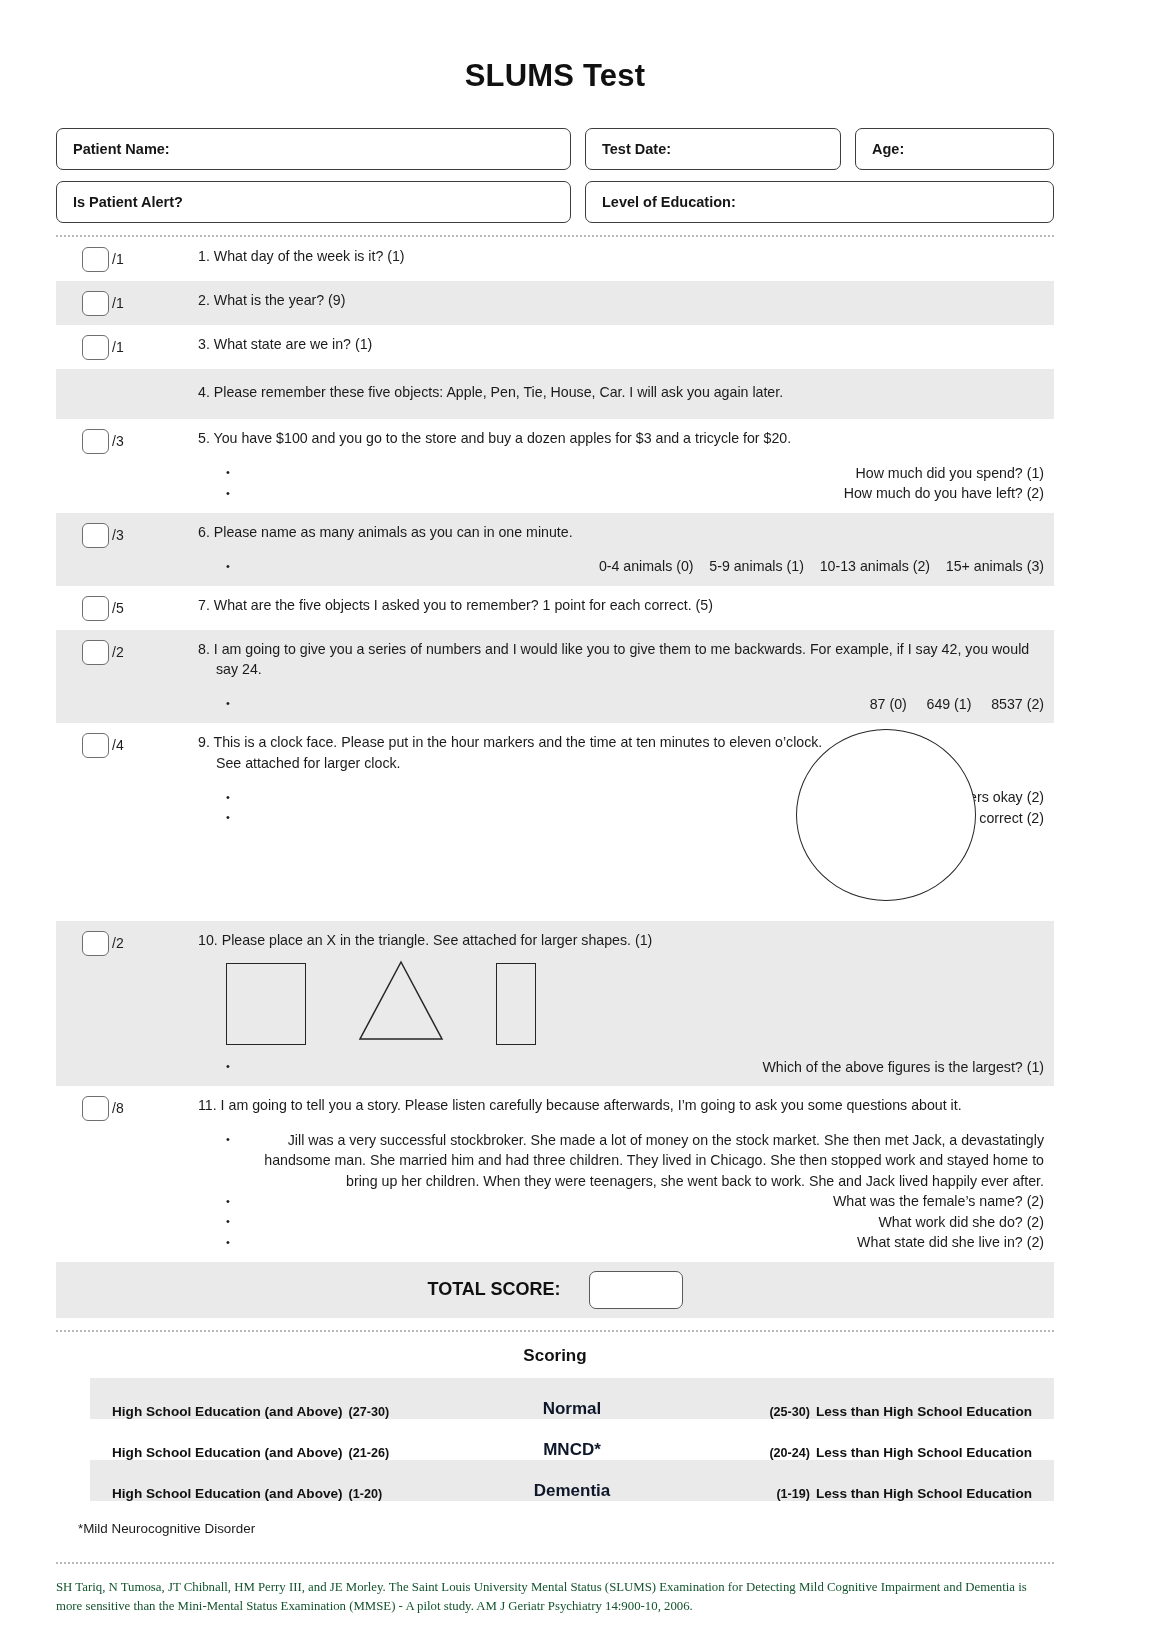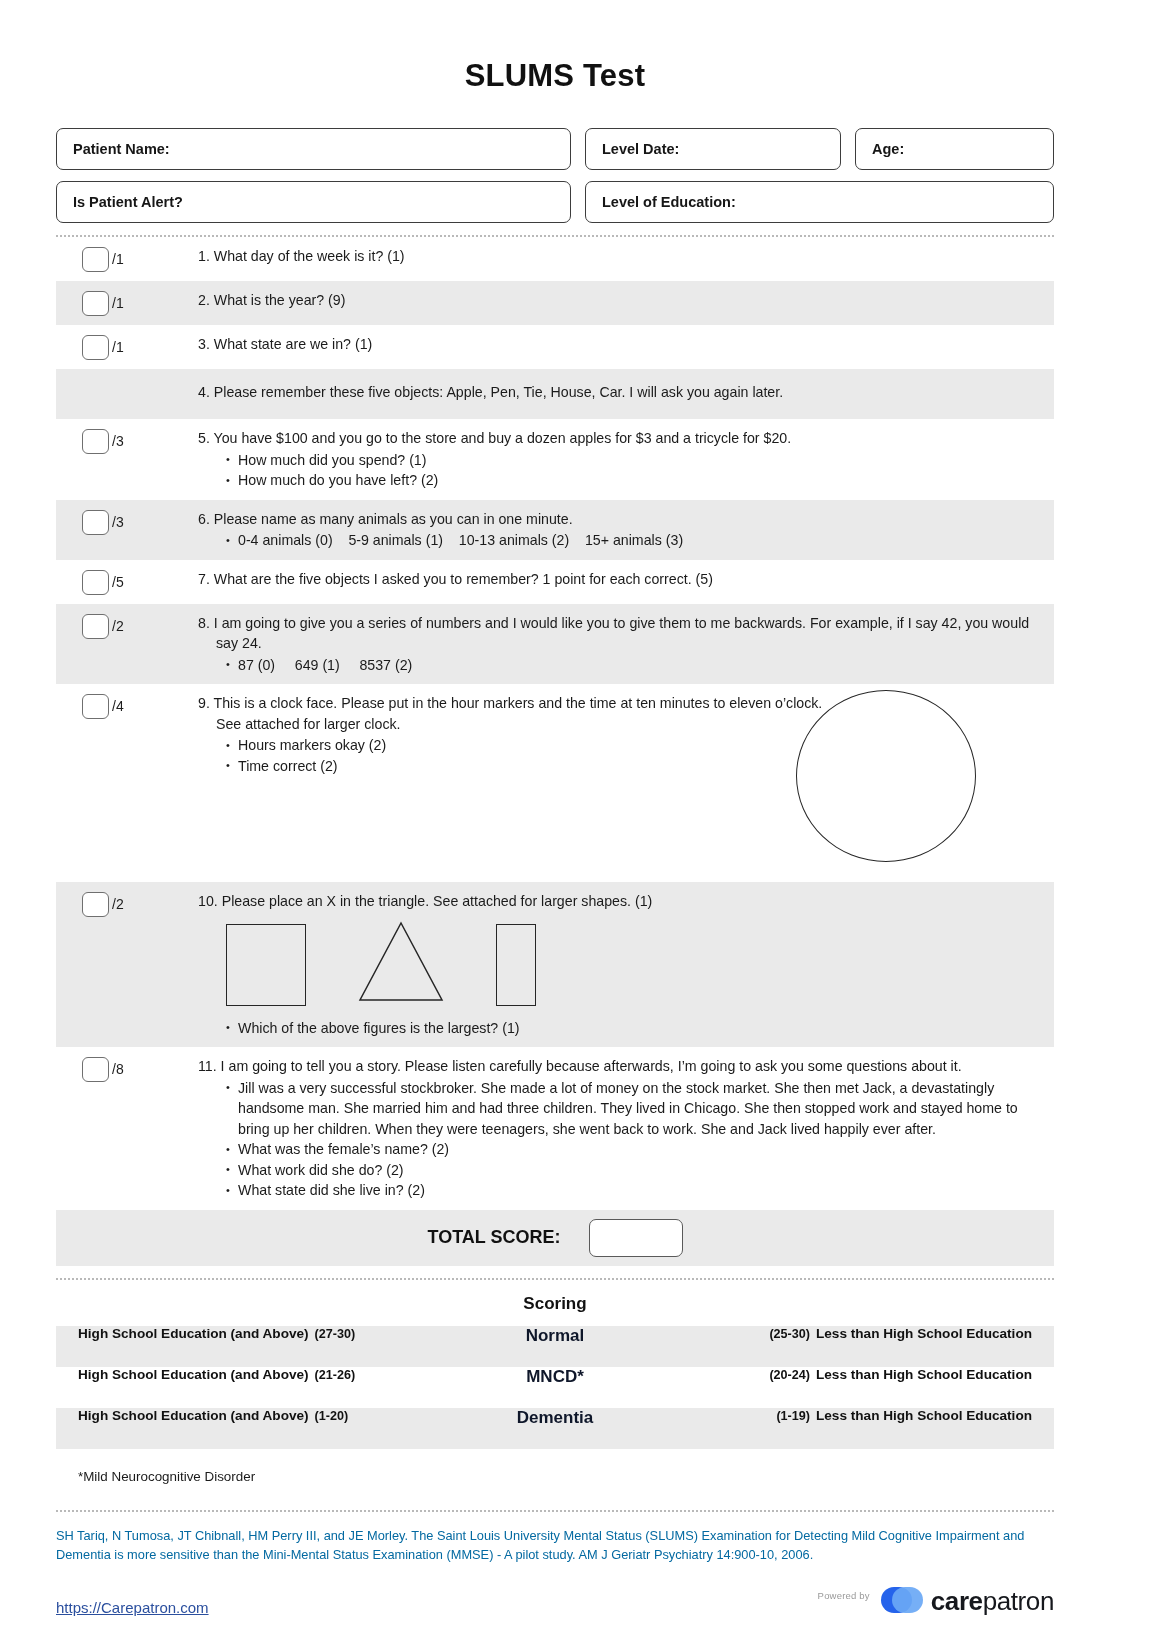--- a/index.html
+++ b/index.html
@@ -111,22 +111,23 @@
     flex: 1 1 auto;
     padding-right: 10px;
   }
   .qtext {
     font-size: 14.2px;
     line-height: 20.5px;
     color: #1b1b1b;
   }
   ul.bullets {
     list-style: none;
-    margin: 1px 0 0 0;
+    margin: 14px 0 0 0;
     padding: 0 0 0 28px;
+    text-align: right;
   }
   ul.bullets li {
     font-size: 14.2px;
     line-height: 20.5px;
     color: #1b1b1b;
     position: relative;
     padding-left: 12px;
   }
   ul.bullets li::before {
     content: "\2022";
@@ -205,24 +206,25 @@
   .scoring-title {
     text-align: center;
     font-size: 17px;
     font-weight: bold;
     color: #111;
     padding: 14px 0 12px 0;
   }
   .score-table { margin: 0 44px; }
   .score-row {
     display: flex;
-    align-items: flex-start;
+    align-items: flex-end;
     height: 41px;
     padding: 0 22px;
     box-sizing: border-box;
+    margin-left: 34px;
   }
   .score-row.shaded { background: #eaeaea; }
   .sc-left {
     flex: 1 1 0;
     text-align: left;
     font-size: 13.6px;
     font-weight: bold;
     color: #111;
     white-space: nowrap;
   }
@@ -250,21 +252,22 @@
     font-size: 13.4px;
     color: #1b1b1b;
   }
 
   
   .citation {
     margin: 0 44px;
     padding-top: 14px;
     font-size: 12.8px;
     line-height: 19px;
-    color: #0369a1;
+    color: #14532d;
+    font-family: Liberation Serif, serif;
   }
 
   
   .footer {
     margin: 0 44px;
     padding-top: 22px;
     display: flex;
     align-items: flex-end;
     justify-content: space-between;
   }
@@ -305,21 +308,21 @@
 <div class="page">
 
   <h1 class="title">SLUMS Test</h1>
 
   <div class="header-fields">
     <div class="field-row">
       <div class="field-box fb-name">
         <span class="flabel">Patient Name:</span>
       </div>
       <div class="field-box fb-date">
-        <span class="flabel">Level Date:</span>
+        <span class="flabel">Test Date:</span>
       </div>
       <div class="field-box fb-age">
         <span class="flabel">Age:</span>
       </div>
     </div>
     <div class="field-row">
       <div class="field-box fb-alert">
         <span class="flabel">Is Patient Alert?</span>
       </div>
       <div class="field-box fb-edu">

